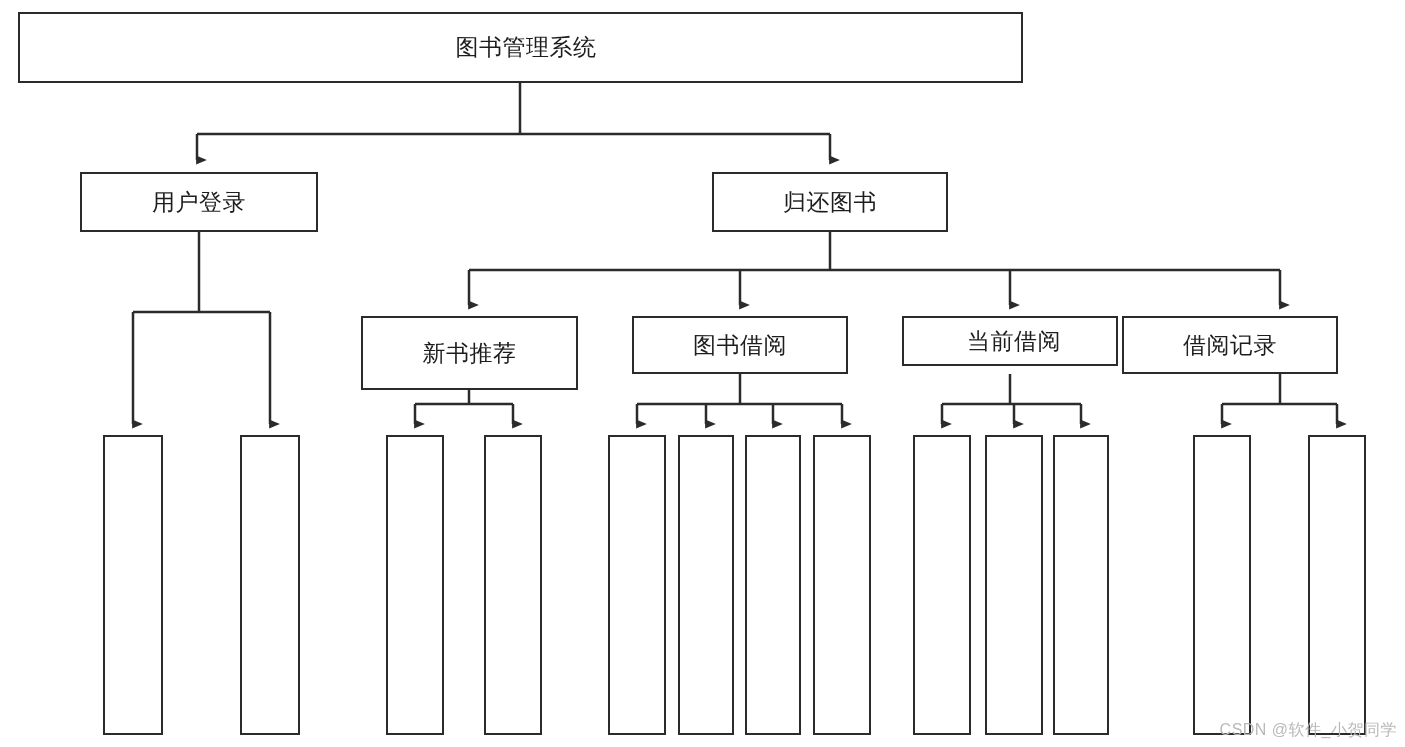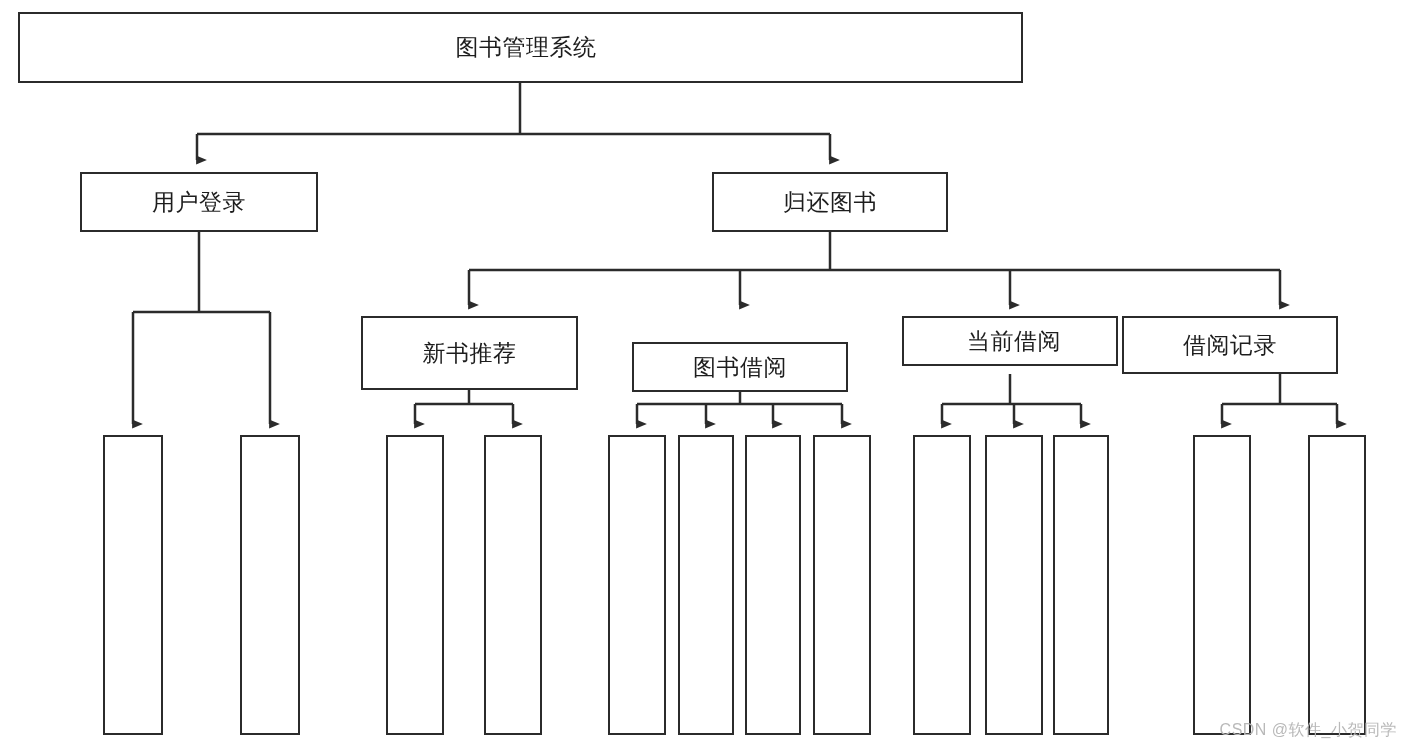--- a/index.html
+++ b/index.html
@@ -129,21 +129,21 @@
   <div class="node" id="n-l2-0" style="left: 80px; top: 172px; width: 238px; height: 60px;">
     <span class="label">用户登录</span>
   </div>
   <div class="node" id="n-l2-1" style="left: 712px; top: 172px; width: 236px; height: 60px;">
     <span class="label">归还图书</span>
   </div>
 
   <div class="node" id="n-l3-0" style="left: 361px; top: 316px; width: 217px; height: 74px;">
     <span class="label">新书推荐</span>
   </div>
-  <div class="node" id="n-l3-1" style="left: 632px; top: 316px; width: 216px; height: 50px; margin-top: 26px;">
+  <div class="node" id="n-l3-1" style="left: 632px; top: 316px; width: 216px; height: 58px;">
     <span class="label">图书借阅</span>
   </div>
   <div class="node" id="n-l3-2" style="left: 902px; top: 316px; width: 216px; height: 50px; padding-left: 8px;">
     <span class="label">当前借阅</span>
   </div>
   <div class="node" id="n-l3-3" style="left: 1122px; top: 316px; width: 216px; height: 58px;">
     <span class="label">借阅记录</span>
   </div>
 
   <div class="node leaf" id="n-lf-0" style="left: 103px; top: 435px; width: 60px; height: 300px; align-items: center;">

